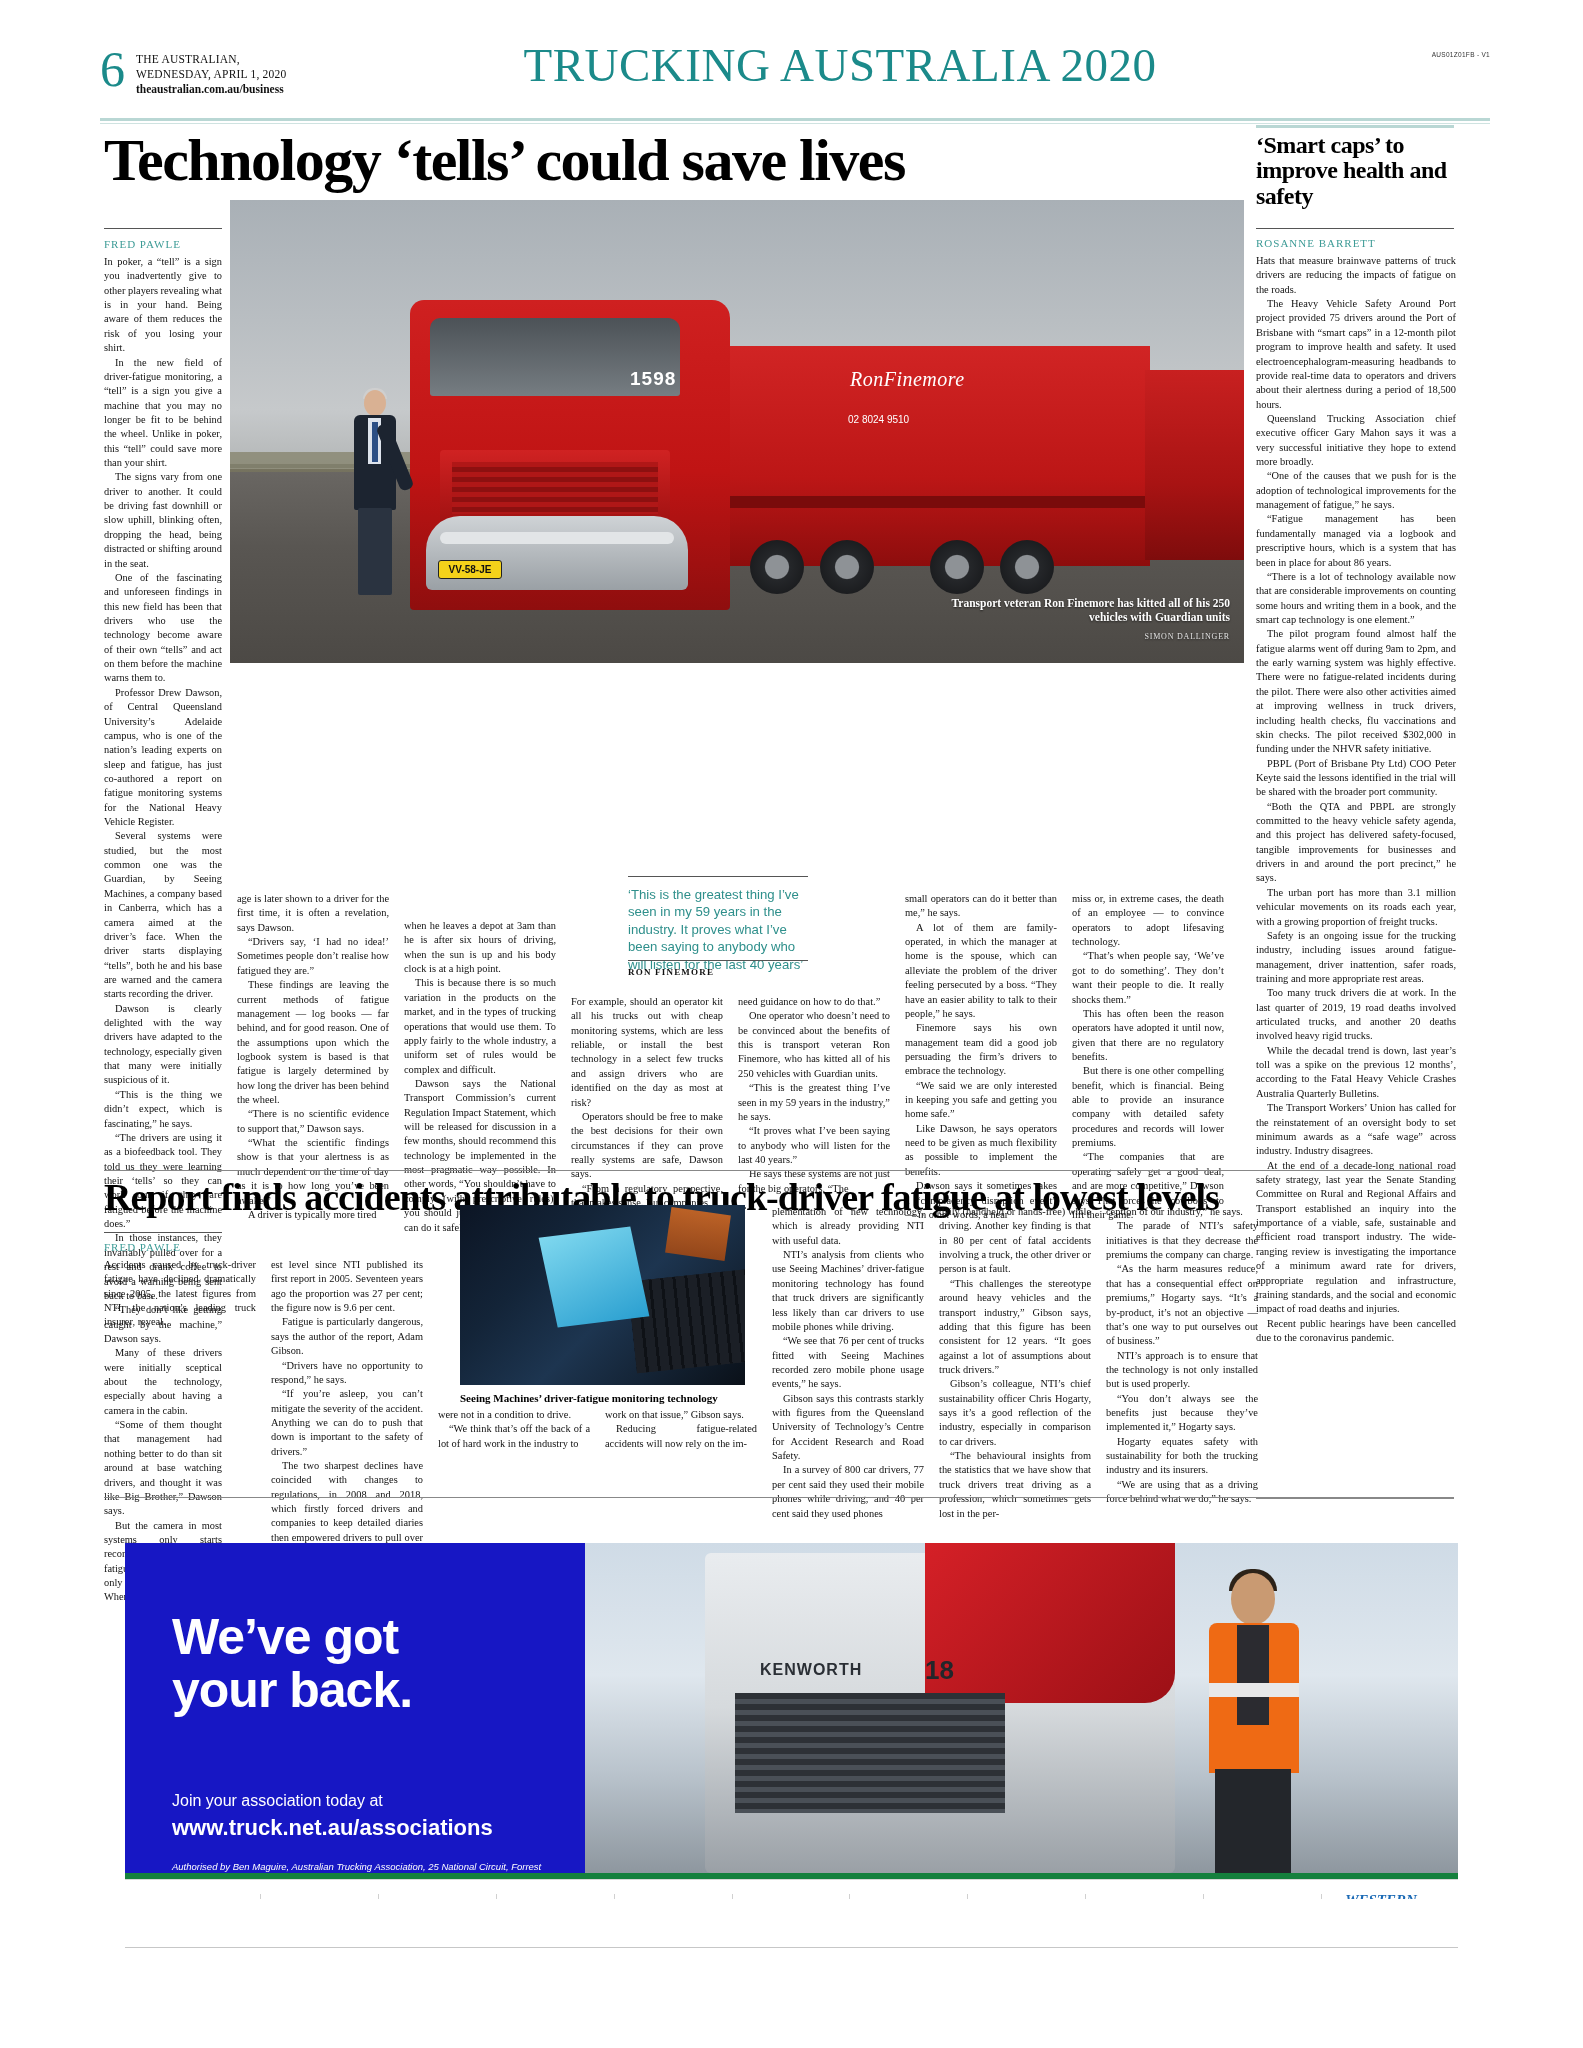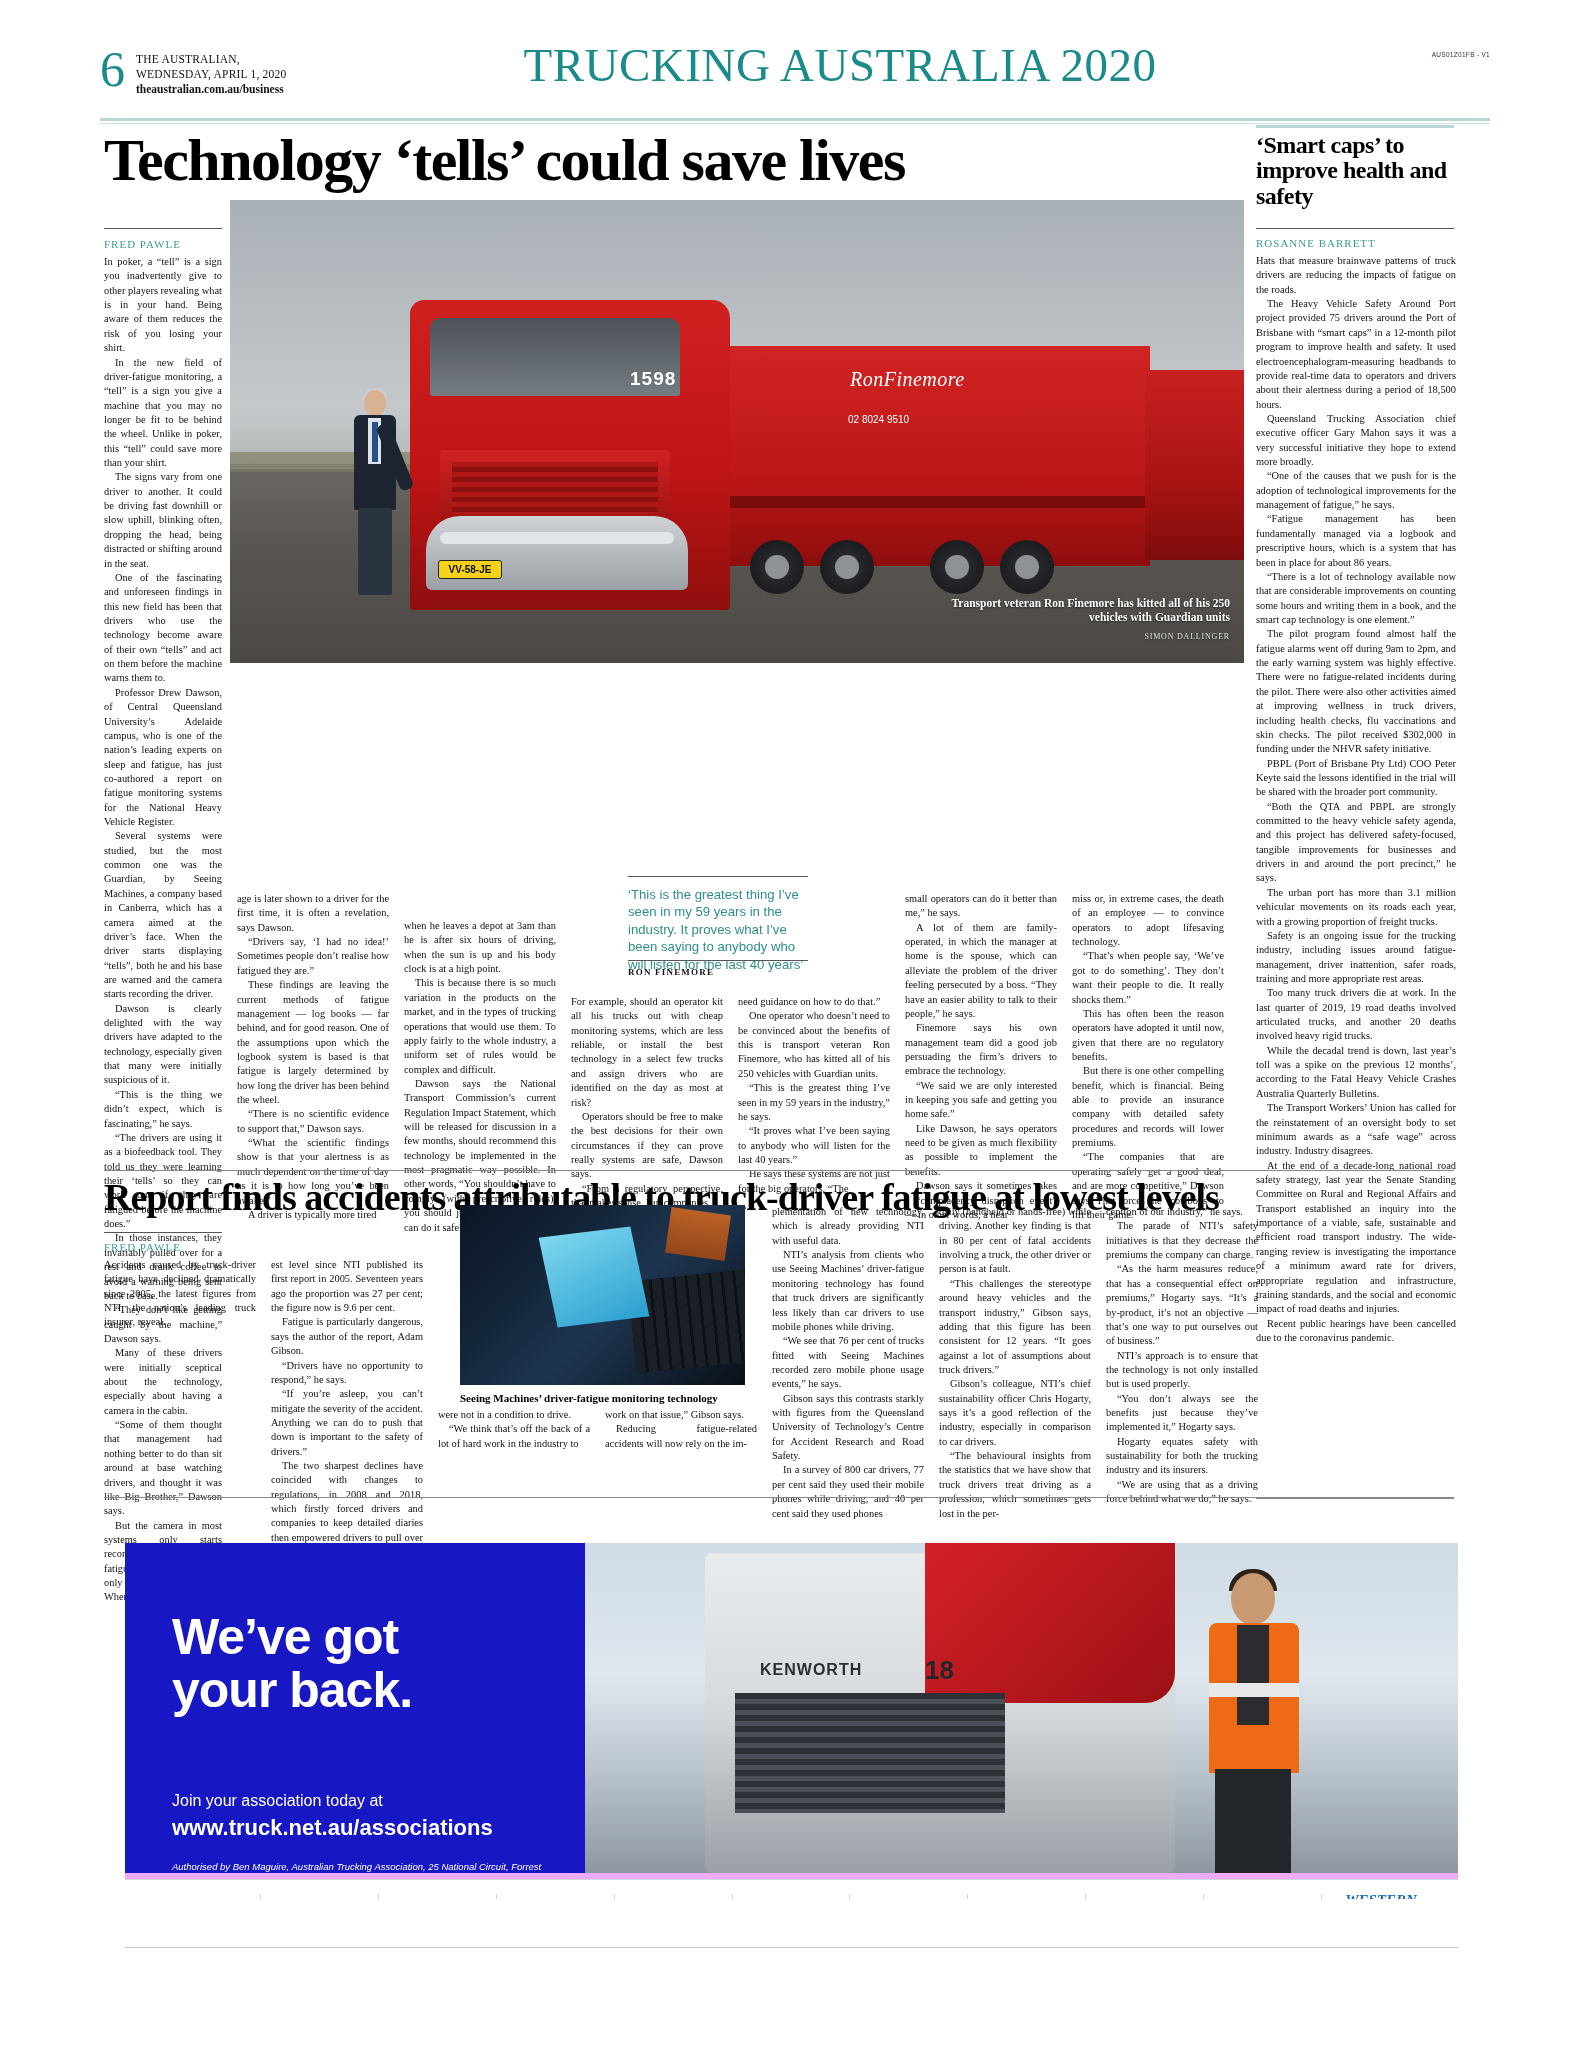--- a/index.html
+++ b/index.html
@@ -231,21 +231,21 @@
     background: linear-gradient(to bottom,#d86a20,#a84a12); transform:rotate(8deg); opacity:.85;
   }
   .cap-2 {
     position:absolute; left:460px; top:1392px; width:300px;
     font-family:"Liberation Serif",serif; font-weight:bold; font-size:11px; color:#000;
   }
   .a2-rule-bot { position:absolute; left:104px; top:1497px; width:1350px; height:1px; background:#888; }
   
   .ad {
     position:absolute; left:125px; top:1543px; width:1333px; height:356px;
-    overflow:hidden; background:#f0abfc;
+    overflow:hidden; background:#15803d;
   }
   .ad-blue {
     position:absolute; left:0; top:0; width:460px; height:330px;
     background:#1717c4;
   }
   .ad-h1 {
     position:absolute; left:47px; top:68px; width:380px;
     font-family:"Liberation Sans",sans-serif; font-weight:bold;
     font-size:50px; line-height:1.06; color:#fff; letter-spacing:-1px;
   }

